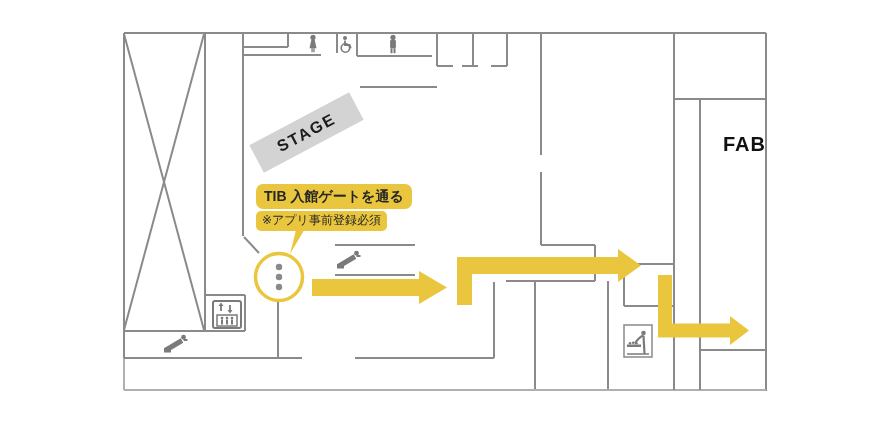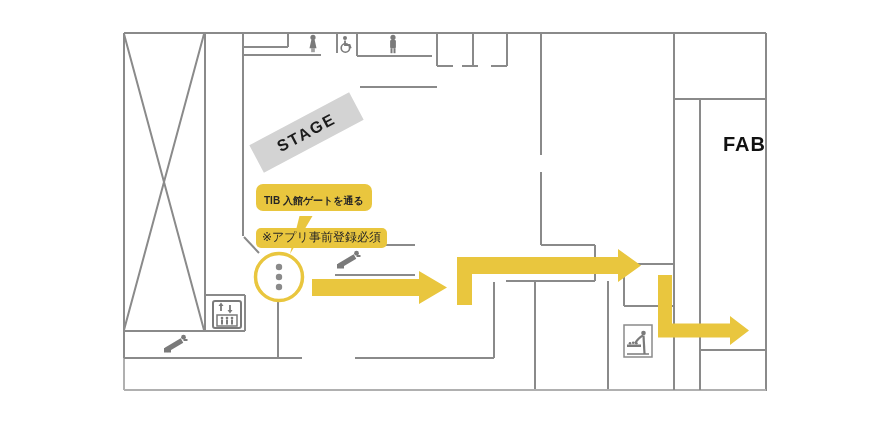--- a/index.html
+++ b/index.html
@@ -29,26 +29,26 @@
     display:flex;align-items:center;justify-content:center;
     font-weight:bold;font-size:16px;letter-spacing:2px;color:var(--stage-text);
   }
   .fab{
     position:absolute;left:700px;top:133px;width:66px;text-align:right;
     font-weight:bold;font-size:20px;letter-spacing:1px;color:#111;
   }
   .callout{position:absolute;left:256px;top:184px;}
   .callout .c1{
     width:fit-content;background:var(--accent-yellow);border-radius:7px;
-    padding:10px 8px 3px;font-weight:bold;font-size:10px;color:var(--callout-text);
+    padding:4px 8px 3px;font-weight:bold;font-size:14px;color:var(--callout-text);
     white-space:nowrap;
   }
   .callout .c2{
     width:fit-content;background:var(--accent-yellow);border-radius:5px;
-    padding:1px 6px 2px;font-size:12px;margin-top:17px;color:var(--callout-text);
+    padding:1px 6px 2px;font-size:12px;margin-top:2px;color:var(--callout-text);
     white-space:nowrap;
   }
 </style>
 </head>
 <body>
 
 <div class="canvas">
   <svg width="890" height="435" viewBox="0 0 890 435">
     <defs>
       <g id="esc">

